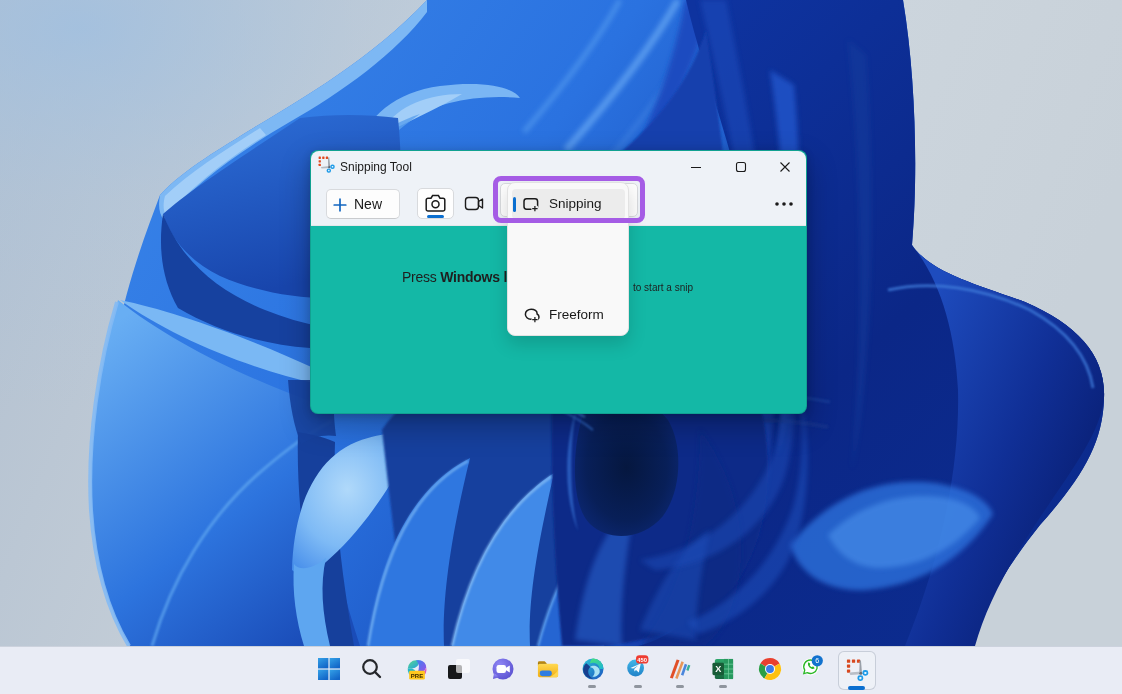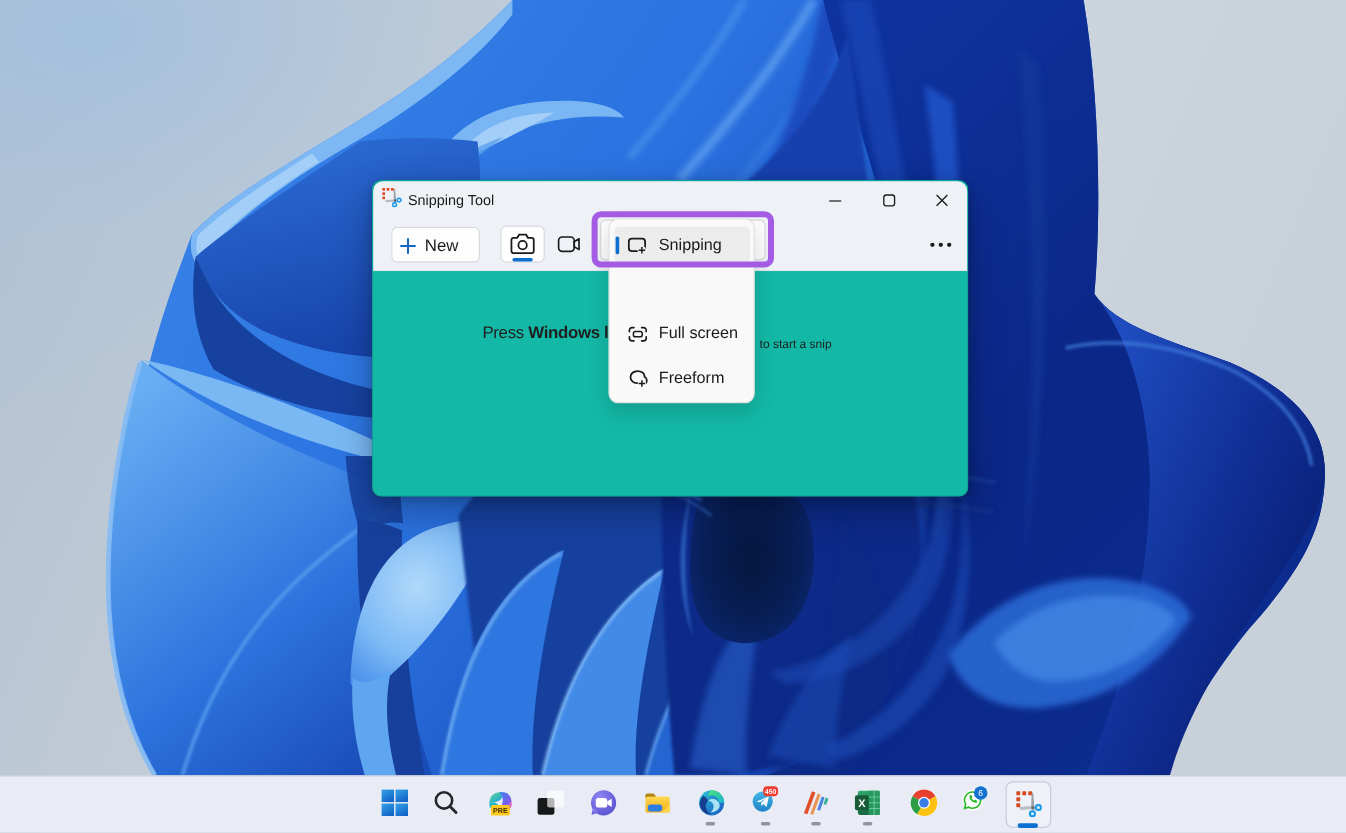--- a/index.html
+++ b/index.html
@@ -285,29 +285,20 @@
         <div class="bar"></div>
       <svg class="ic" width="17" height="17" viewBox="0 0 17 17">
           <g fill="none" stroke="#1b1b1b" stroke-width="1.5">
             <rect x="1" y="2.8" width="13.6" height="10.4" rx="2.6"></rect>
           </g>
           <circle cx="11.9" cy="12.6" r="3.6" fill="#ececec"></circle>
           <path d="M11.9 9.9 v5.4 M9.2 12.6 h5.4" stroke="#1b1b1b" stroke-width="1.25" fill="none"></path>
         </svg>
       <div class="tx">Snipping</div>
       </div>
-    <div class="mi" id="mi3">
-      <svg class="ic" width="17" height="17" viewBox="0 0 17 17">
-          <g fill="none" stroke="#1b1b1b" stroke-width="1.4" stroke-linecap="round">
-            <path d="M5.3,3 h-1.6 a2.2,2.2 0 0 0 -2.2,2.2 v1.1 M11.7,3 h1.6 a2.2,2.2 0 0 1 2.2,2.2 v1.1 M5.3,14 h-1.6 a2.2,2.2 0 0 1 -2.2,-2.2 v-1.1 M11.7,14 h1.6 a2.2,2.2 0 0 0 2.2,-2.2 v-1.1"></path>
-            <rect x="4.8" y="6.3" width="7.4" height="4.4" rx="1.8" stroke-width="1.25"></rect>
-          </g>
-        </svg>
-      <div class="tx">Full screen</div>
-      </div>
     <div class="mi" id="mi4">
       <svg class="ic" width="17" height="17" viewBox="0 0 17 17">
           <path d="M8.2 2.2 c-3.2 0-5.8 2.2-5.8 5 0 2.8 2.4 5 5.4 5 0.5 0 1 -0.1 1.5 -0.2 0.7 0.9 1.8 1.4 3 1.4 2 0 3.7-1.5 3.7-3.4 0-1.3-0.8-2.5-1.9-3 0-0.2 0-0.4 0-0.6 0-2.3-2.6-4.2-5.9-4.2z" fill="none" stroke="#1b1b1b" stroke-width="1.5"></path>
           <circle cx="11.9" cy="12.6" r="3.4" fill="#f9f9f9"></circle>
           <path d="M11.9 9.9 v5.4 M9.2 12.6 h5.4" stroke="#1b1b1b" stroke-width="1.25" fill="none"></path>
         </svg>
       <div class="tx">Freeform</div>
       </div>
   </div>
   <div id="purple"></div>

